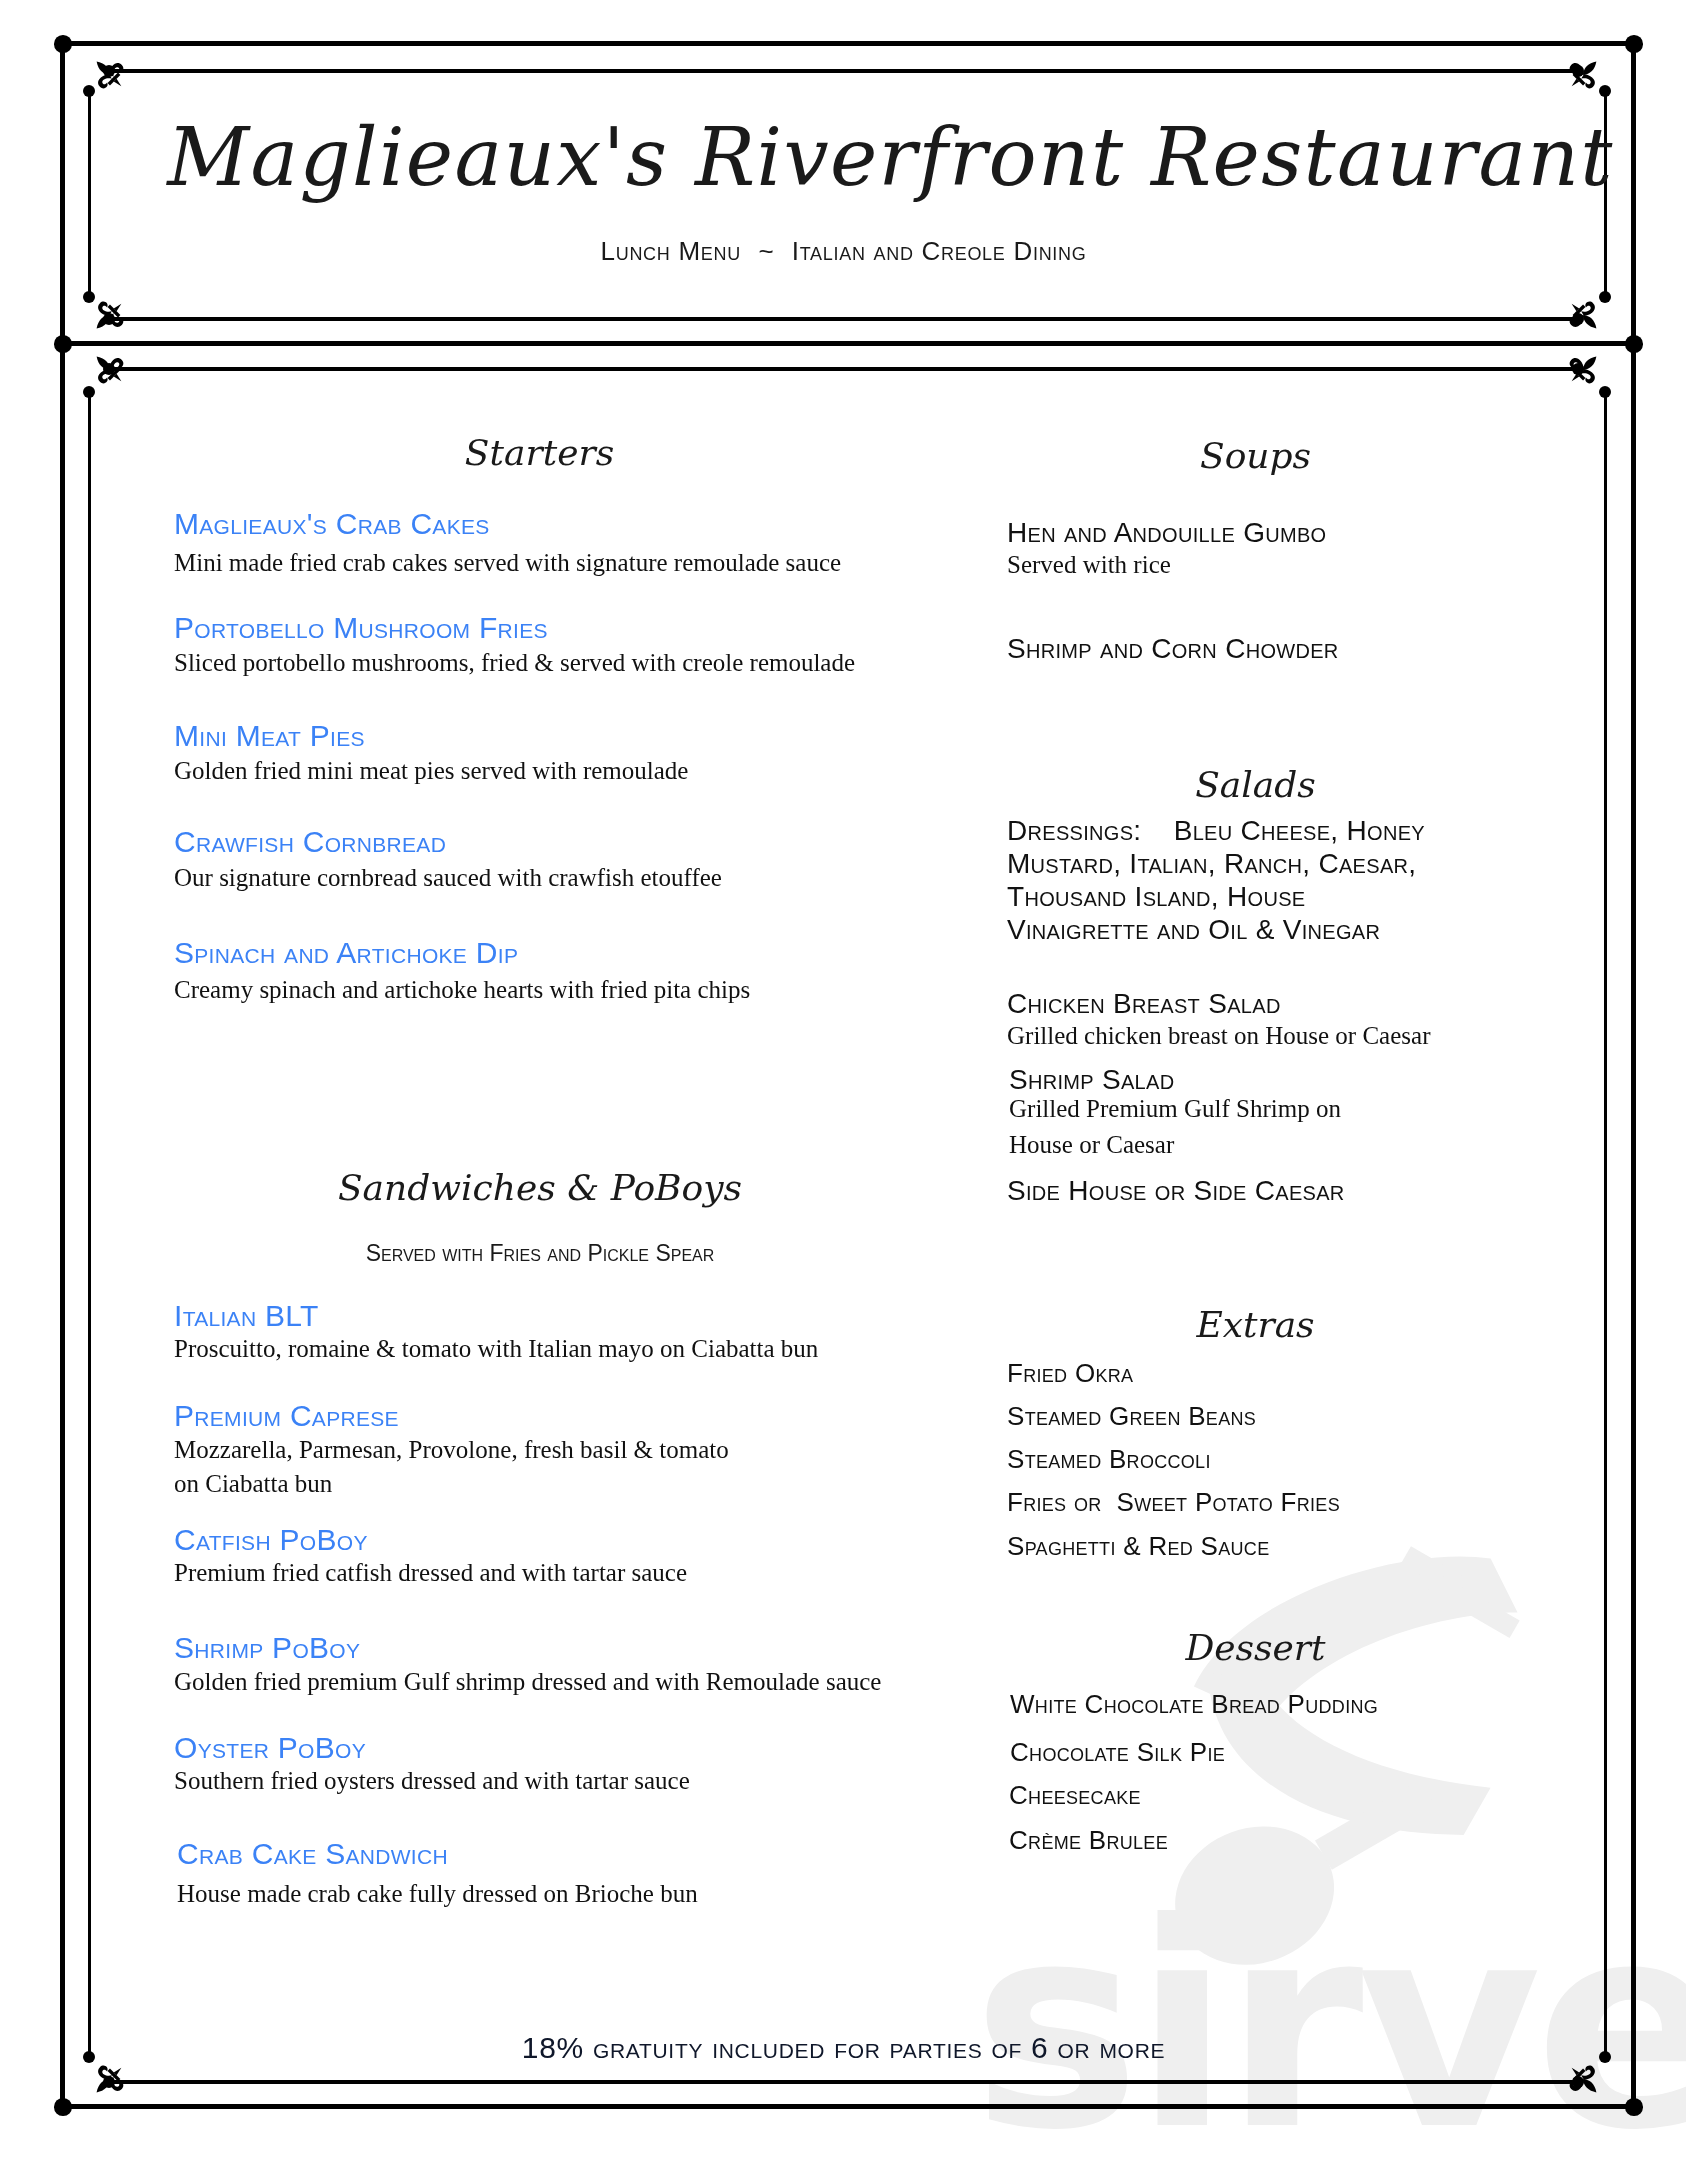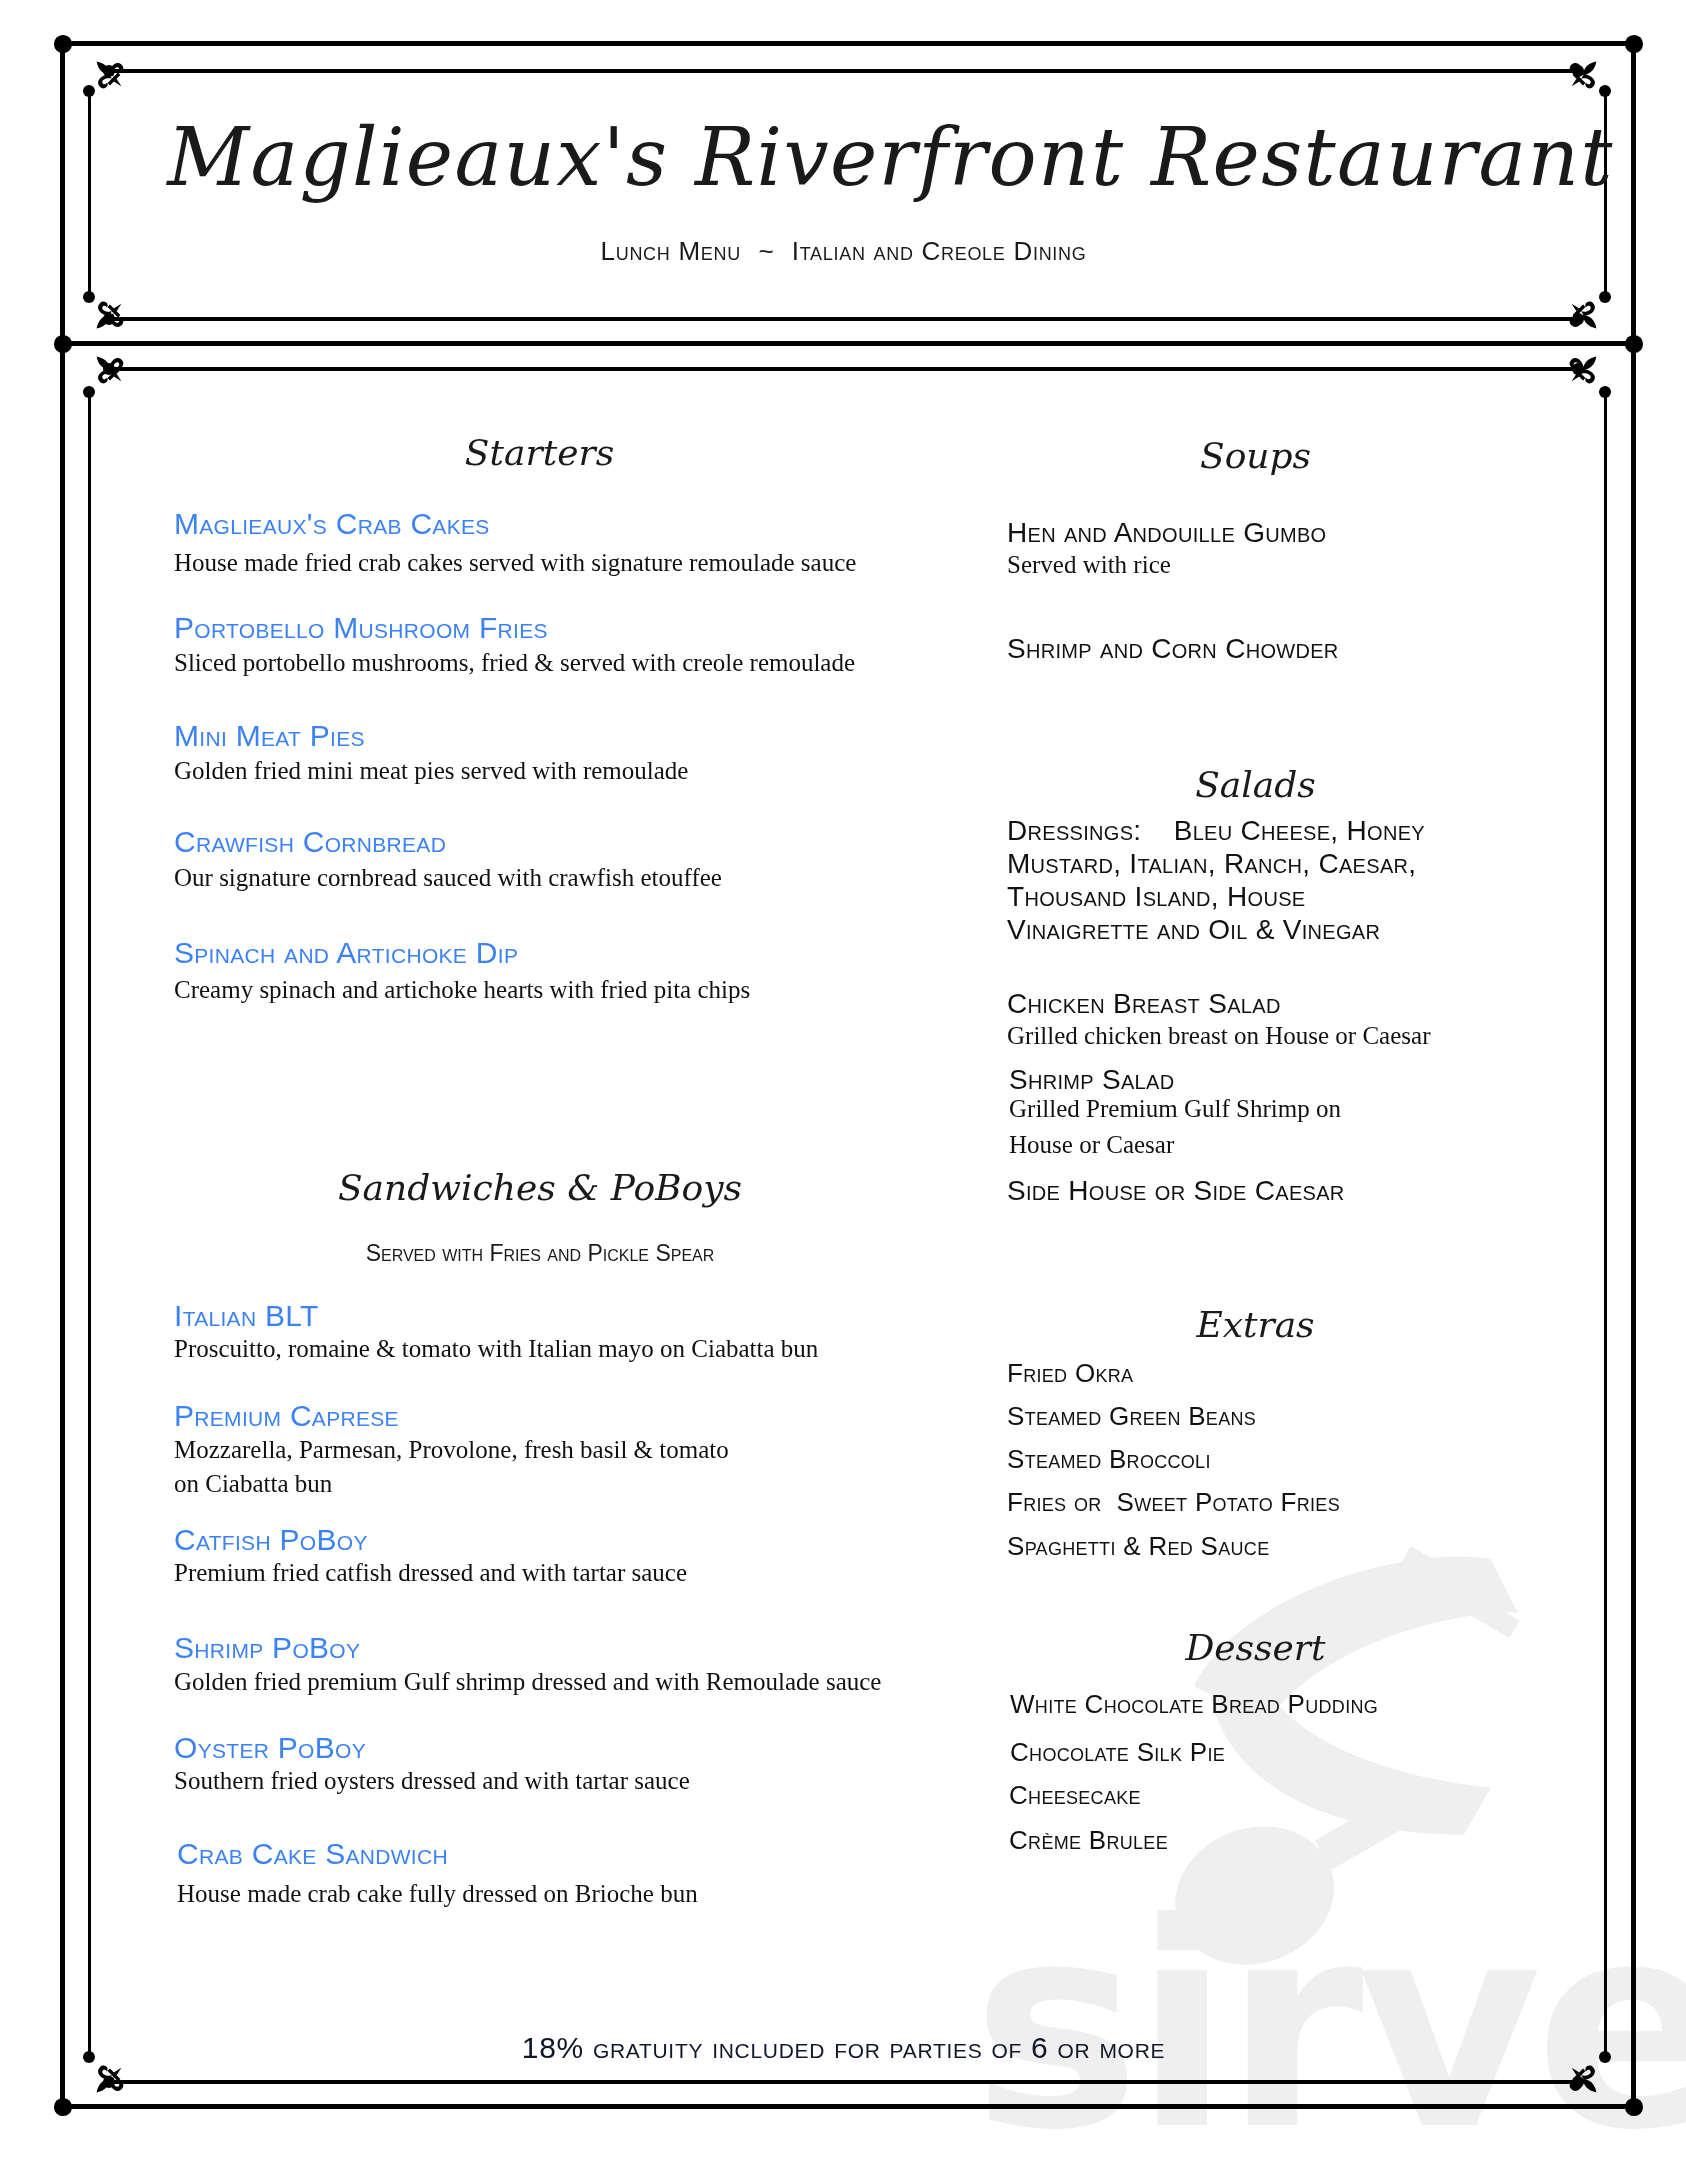--- a/index.html
+++ b/index.html
@@ -150,21 +150,21 @@
 <div class="content">
 
   <div class="title">Maglieaux's Riverfront Restaurant</div>
   <div class="subtitle">
     <span>Lunch Menu</span><span class="sep">~</span><span>Italian and Creole Dining</span>
   </div>
 
   <div class="section-head" style="left:337px; width:405px; top:432px;">Starters</div>
 
   <div class="item-name" style="left:174px; top:507px;">Maglieaux's Crab Cakes</div>
-  <div class="item-desc" style="left:174px; top:549px;">House made fried crab cakes served with signature remoulade sauce</div>
+  <div class="item-desc" style="left:174px; top:549px;">Mini made fried crab cakes served with signature remoulade sauce</div>
 
   <div class="item-name" style="left:174px; top:611px;">Portobello Mushroom Fries</div>
   <div class="item-desc" style="left:174px; top:649px;">Sliced portobello mushrooms, fried &amp; served with creole remoulade</div>
 
   <div class="item-name" style="left:174px; top:719px;">Mini Meat Pies</div>
   <div class="item-desc" style="left:174px; top:757px;">Golden fried mini meat pies served with remoulade</div>
 
   <div class="item-name" style="left:174px; top:825px;">Crawfish Cornbread</div>
   <div class="item-desc" style="left:174px; top:864px;">Our signature cornbread sauced with crawfish etouffee</div>
 

